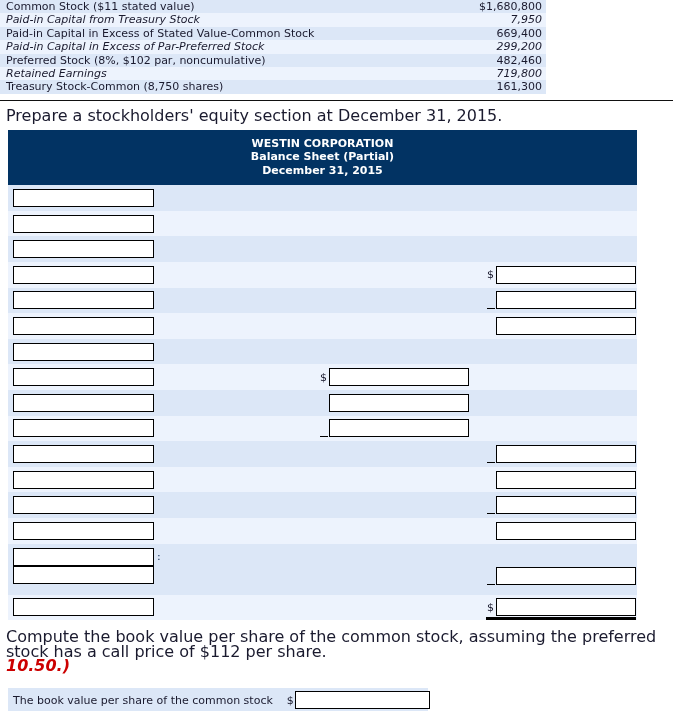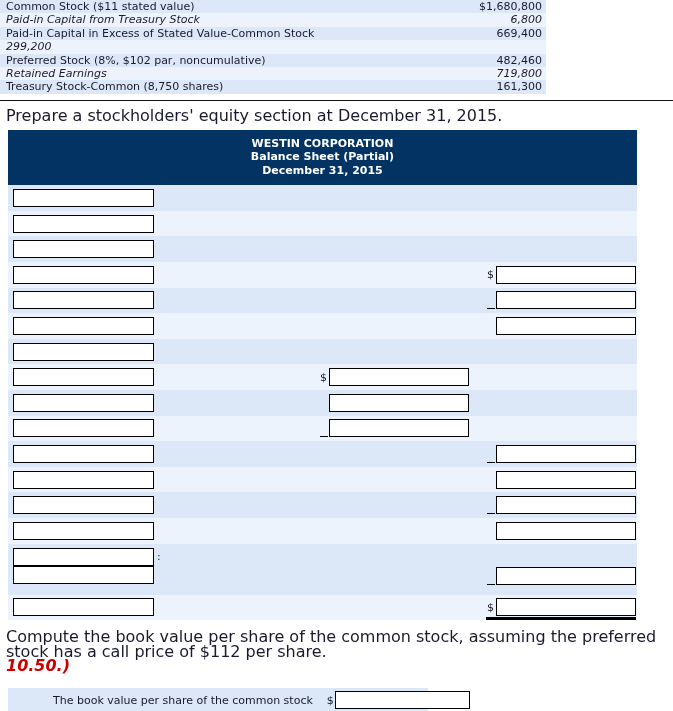--- a/index.html
+++ b/index.html
@@ -169,41 +169,42 @@
   }
   .answer-row {
     margin: 14px 0 0 8px;
     width: 420px;
     height: 25px;
     background: #dce7f7;
     display: flex;
     align-items: center;
     padding-left: 5px;
   }
-  .answer-label { font-size: 11px; margin-right: 14px; white-space: nowrap; margin-left: 40px; }
+  .answer-label { font-size: 11px; margin-right: 14px; white-space: nowrap; }
   .answer-row .pfx { flex: 0 0 8px; width: 8px; }
   .box-answer { width: 135px; }
 </style>
 </head>
 <body>
 
 <div class="given-list">
   <div class="given-row odd">
     <span>Common Stock ($11 stated value)</span>
     <span>$1,680,800</span>
   </div>
   <div class="given-row even">
     <span>Paid-in Capital from Treasury Stock</span>
-    <span>6,800</span>
+    <span>7,950</span>
   </div>
   <div class="given-row odd">
     <span>Paid-in Capital in Excess of Stated Value-Common Stock</span>
     <span>669,400</span>
   </div>
   <div class="given-row even">
+    <span>Paid-in Capital in Excess of Par-Preferred Stock</span>
     <span>299,200</span>
   </div>
   <div class="given-row odd">
     <span>Preferred Stock (8%, $102 par, noncumulative)</span>
     <span>482,460</span>
   </div>
   <div class="given-row even">
     <span>Retained Earnings</span>
     <span>719,800</span>
   </div>

